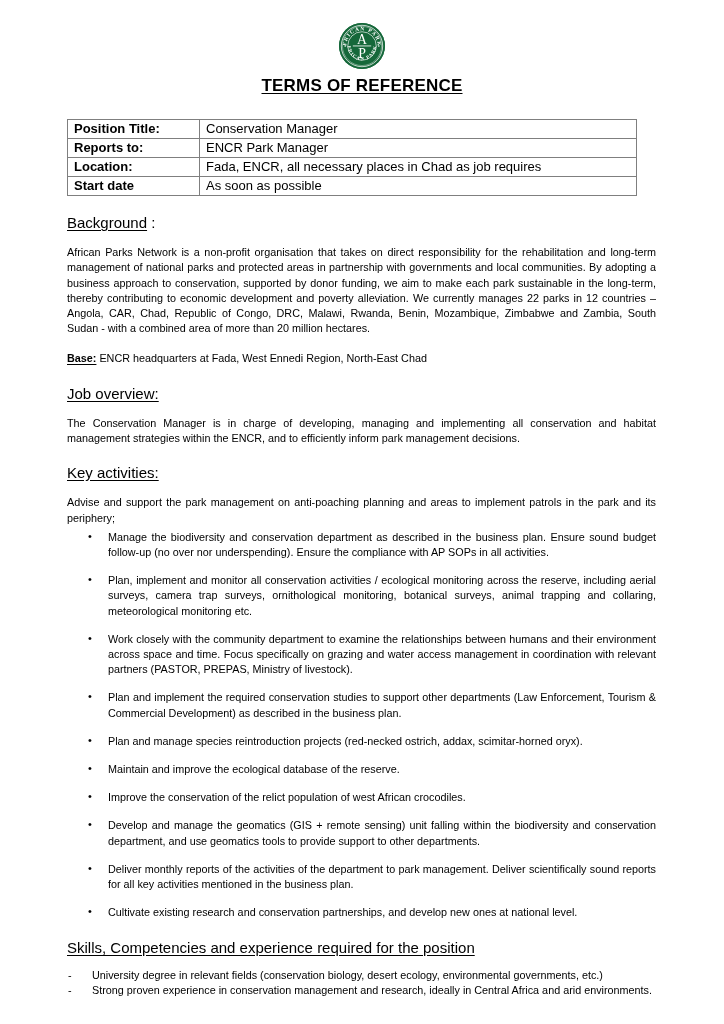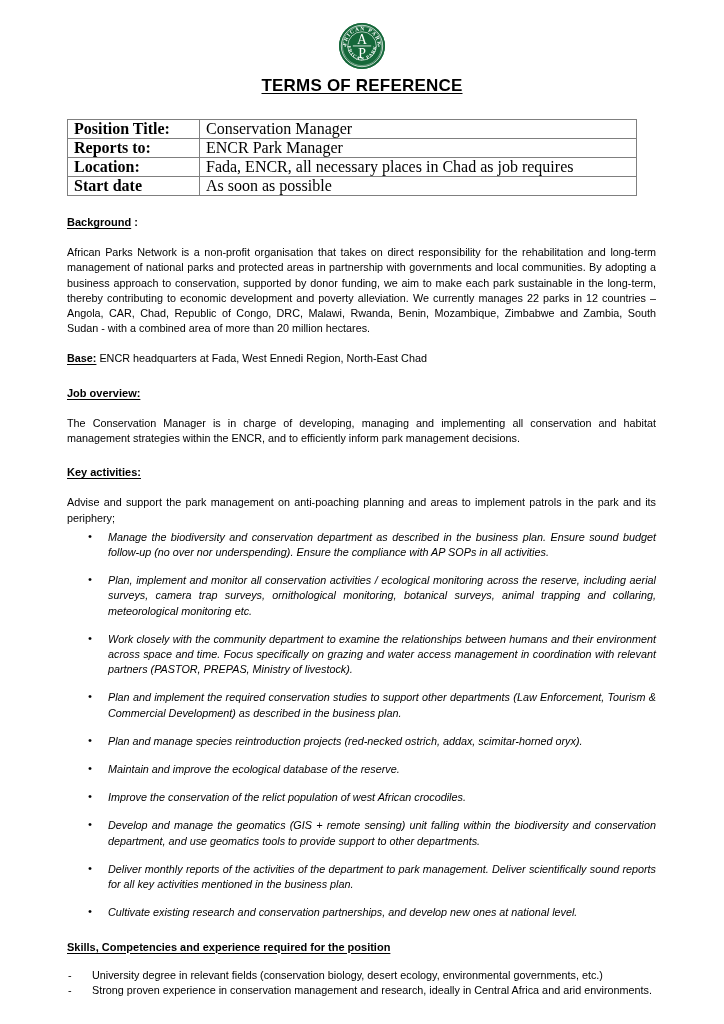--- a/index.html
+++ b/index.html
@@ -56,43 +56,42 @@
   
   .info-table {
     border-collapse: collapse;
     margin: 23px 0 0 67px;
     width: 570px;
     table-layout: fixed;
   }
   .info-table td {
     border: 1px solid #7f7f7f;
     padding: 2px 5px 3px 6px;
-    font-size: 16px;
+    font-size: 13px;
     line-height: 13px;
     vertical-align: middle;
     height: 15px;
-    font-family: Liberation Serif, serif;
   }
   .info-table td.lbl {
     width: 132px;
     font-weight: bold;
   }
   .info-table td.val {
     font-weight: normal;
   }
 
   
   .content {
     margin: 0 68px 0 67px;
     font-size: 10.8px;
     line-height: 15.2px;
   }
   .heading {
-    font-weight: bold;
-    font-size: 11px;
+    font-weight: normal;
+    font-size: 15px;
     margin-top: 19px;
   }
   .heading .u {
     text-decoration: underline;
     text-underline-offset: 1.5px;
   }
   .para {
     text-align: justify;
     margin-top: 15px;
   }
@@ -106,21 +105,20 @@
   ul.bullets {
     list-style: none;
     margin: 0;
     padding: 0;
   }
   ul.bullets li {
     position: relative;
     padding-left: 41px;
     text-align: justify;
     margin-top: 13px;
-    font-style: italic;
   }
   ul.bullets li:first-child { margin-top: 4px; }
   ul.bullets li::before {
     content: "\2022";
     position: absolute;
     left: 21px;
     top: -1px;
     font-size: 11px;
     line-height: 15.2px;
   }

